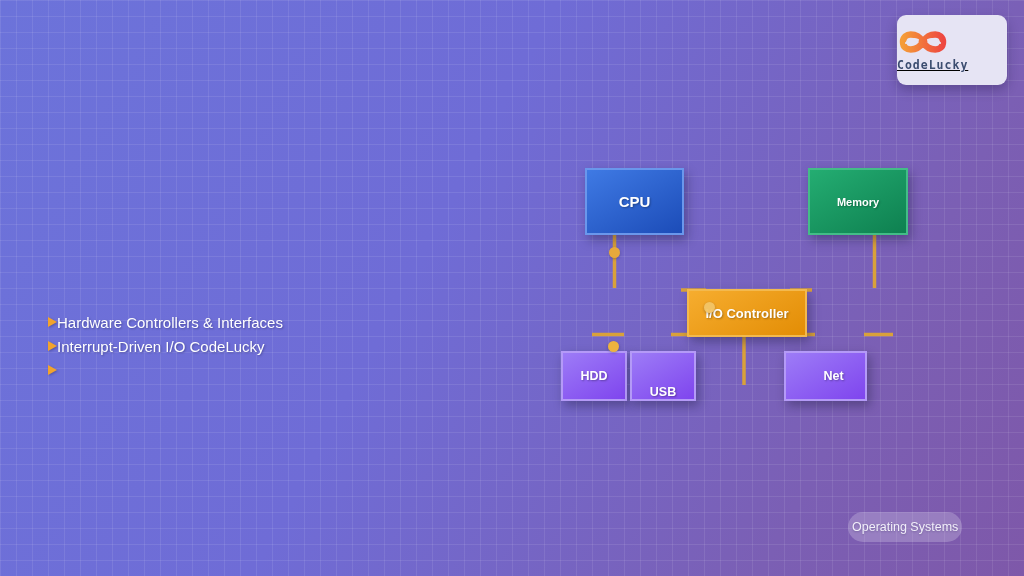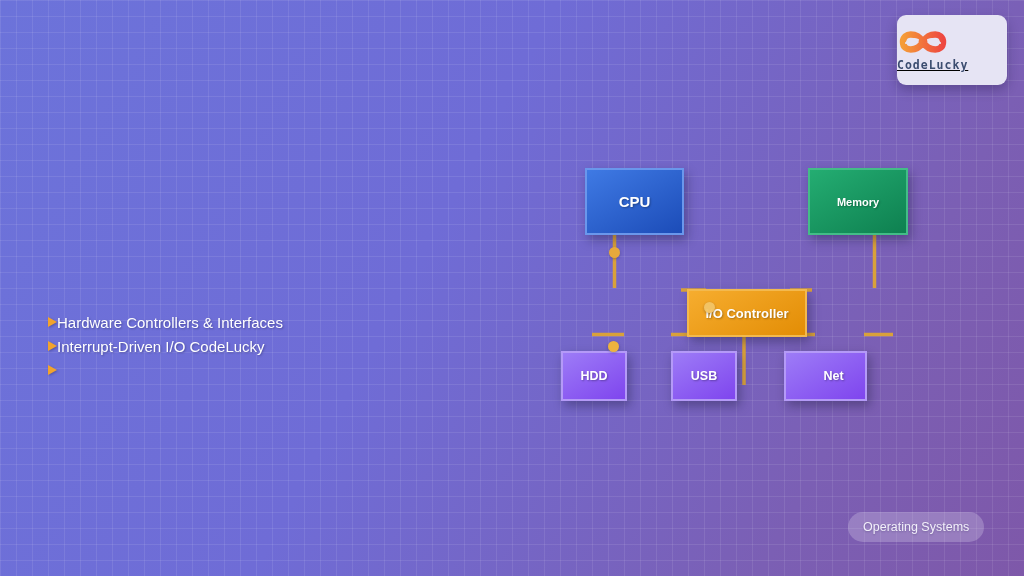--- a/index.html
+++ b/index.html
@@ -50,21 +50,21 @@
     text-shadow:1px 1px 2px rgba(0,0,0,0.3);
   }
   .node-cpu    { left:585px; top:168px; width:95px;  height:63px; font-size:15px;
                  background:linear-gradient(150deg,#3f7ae4,#1c4cb8); border:2px solid #6a97ec; }
   .node-memory { left:808px; top:168px; width:96px;  height:63px; font-size:11px;
                  background:linear-gradient(150deg,#24ad72,#0e8050); border:2px solid #43bd87; }
   .node-io     { left:687px; top:289px; width:116px; height:44px; font-size:13px;
                  background:linear-gradient(150deg,#f6ad2f,#e38d05); border:2px solid #f3b94e; }
   .node-dev    { width:62px; height:46px; top:337px; font-size:12.5px;
                  background:linear-gradient(150deg,#9d7cf7,#7f45ee); border:2px solid #b49af7;margin-top:14px; }
-  .node-hdd { left:561px; } .node-usb { left:671px; }
+  .node-hdd { left:561px; } .node-usb { left:630px;align-items:flex-end; }
   .node-net { left:784px; width:63px;padding-left:16px; } .node-gpu { left:865px; width:63px; }
 
   .packet { position:absolute; z-index:3; border-radius:50%;
             box-shadow:0 1px 3px rgba(20,20,50,0.3); }
   .packet-cpu { left:609px; top:247px; width:11px; height:11px; background:#e7a93c; }
   .packet-hdd { left:608px; top:341px; width:11px; height:11px; background:#edb33f; }
   .packet-io  { left:704px; top:302px; width:11px; height:11px; background:#f3c568; opacity:0.95; }
 
   
   .logo-card {
@@ -74,21 +74,21 @@
     display:flex; flex-direction:column; align-items:flex-start; justify-content:center;text-decoration:underline;
   }
   .brand {
     font-family:"DejaVu Sans Mono", monospace;
     font-size:11.5px; font-weight:bold; color:#3c4d70; letter-spacing:1px; margin-top:2px;
   }
 
   
   .badge {
     position:absolute; left:848px; top:512px; z-index:4;
-    padding:8px 15px; border-radius:17px;
+    padding:8px 4px; border-radius:17px;
     background:rgba(235,232,248,0.25);
     color:#f2effa; font-size:12.5px;
     text-shadow:0 1px 2px rgba(20,20,60,0.25);
   }
 </style>
 </head>
 <body>
 
 <div class="slide">
 

